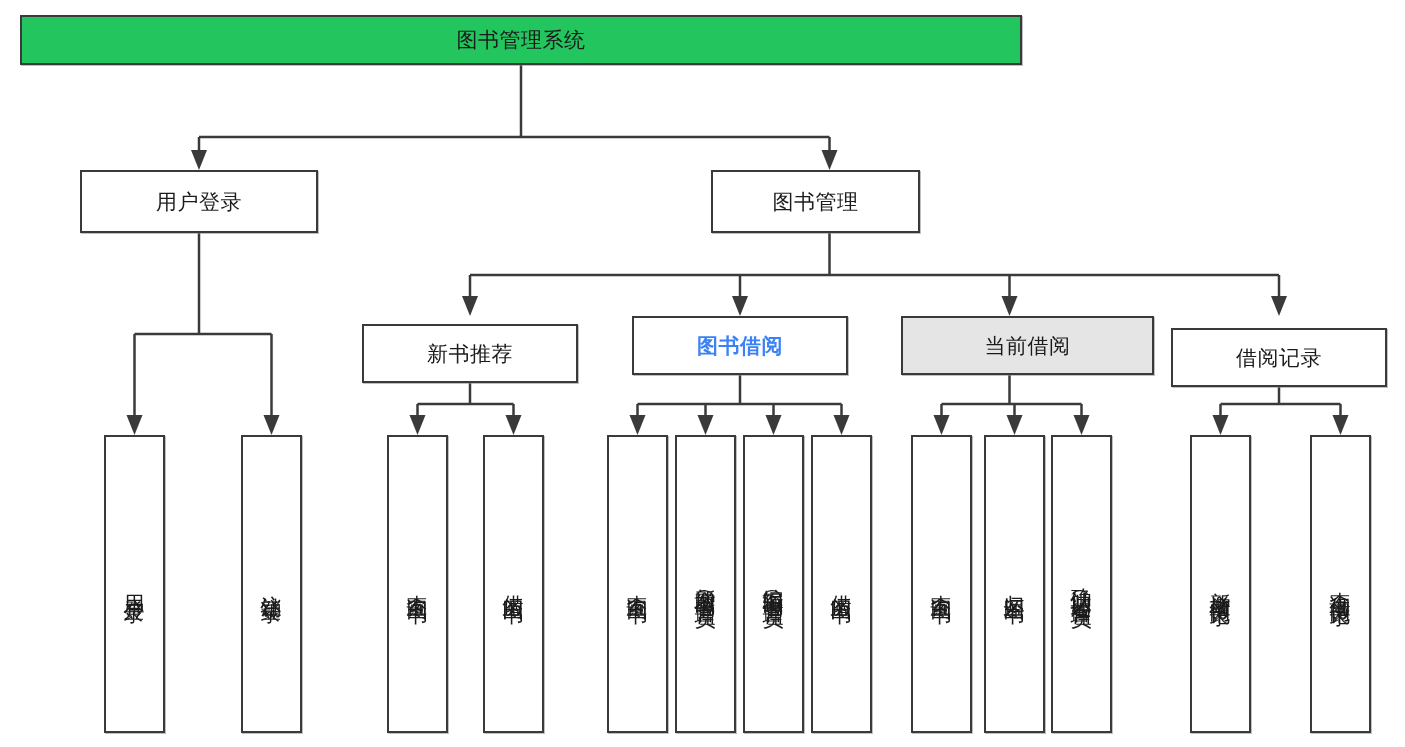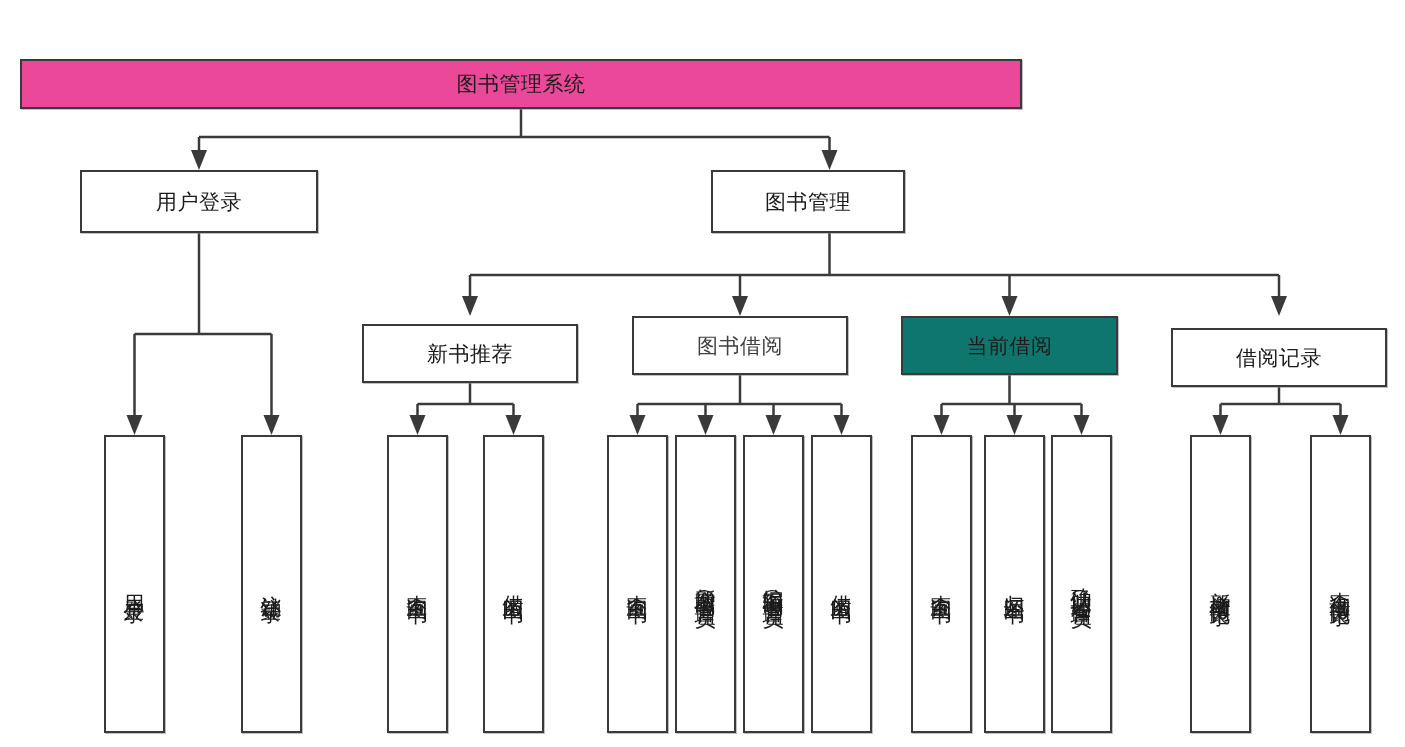--- a/index.html
+++ b/index.html
@@ -118,36 +118,36 @@
       <line x1="1081.5" y1="404" x2="1081.5" y2="415" stroke="#3a3a3a" stroke-width="2.5"></line>
       <polygon points="1073.5,415 1089.5,415 1081.5,435" fill="#3a3a3a"></polygon>
       <line x1="1279" y1="375" x2="1279" y2="404" stroke="#3a3a3a" stroke-width="2.5"></line>
       <line x1="1220.5" y1="404" x2="1340.5" y2="404" stroke="#3a3a3a" stroke-width="2.5"></line>
       <line x1="1220.5" y1="404" x2="1220.5" y2="415" stroke="#3a3a3a" stroke-width="2.5"></line>
       <polygon points="1212.5,415 1228.5,415 1220.5,435" fill="#3a3a3a"></polygon>
       <line x1="1340.5" y1="404" x2="1340.5" y2="415" stroke="#3a3a3a" stroke-width="2.5"></line>
       <polygon points="1332.5,415 1348.5,415 1340.5,435" fill="#3a3a3a"></polygon>
     </svg>
   <div id="nodes">
-      <div class="node" style="left: 20px; top: 15px; width: 1002px; height: 50px; border-color: rgb(58, 58, 58); background: #ec4899; margin-top: 44px;">
+      <div class="node" style="left: 20px; top: 15px; width: 1002px; height: 50px; border-color: rgb(58, 58, 58); background: #22c55e;">
         <span class="node-label" style="color: rgb(27, 27, 27);">图书管理系统</span>
       </div>
       <div class="node" style="left: 80px; top: 170px; width: 238px; height: 63px; border-color: rgb(58, 58, 58); background: rgb(255, 255, 255);">
         <span class="node-label" style="color: rgb(27, 27, 27);">用户登录</span>
       </div>
-      <div class="node" style="left: 711px; top: 170px; width: 194px; height: 63px; border-color: rgb(58, 58, 58); background: rgb(255, 255, 255);">
+      <div class="node" style="left: 711px; top: 170px; width: 209px; height: 63px; border-color: rgb(58, 58, 58); background: rgb(255, 255, 255);">
         <span class="node-label" style="color: rgb(27, 27, 27);">图书管理</span>
       </div>
       <div class="node" style="left: 362px; top: 324px; width: 216px; height: 59px; border-color: rgb(58, 58, 58); background: rgb(255, 255, 255);">
         <span class="node-label" style="color: rgb(27, 27, 27);">新书推荐</span>
       </div>
       <div class="node" style="left: 632px; top: 316px; width: 216px; height: 59px; border-color: rgb(58, 58, 58); background: rgb(255, 255, 255);">
-        <span class="node-label" style="color: #404040;">图书借阅</span>
+        <span class="node-label" style="color: #3b82f6; font-weight: bold;">图书借阅</span>
       </div>
-      <div class="node" style="left: 901px; top: 316px; width: 217px; height: 59px; border-color: rgb(58, 58, 58); background: #0f766e;">
+      <div class="node" style="left: 901px; top: 316px; width: 253px; height: 59px; border-color: rgb(58, 58, 58); background: #e5e5e5;">
         <span class="node-label" style="color: rgb(27, 27, 27);">当前借阅</span>
       </div>
       <div class="node" style="left: 1171px; top: 316px; width: 216px; height: 59px; border-color: rgb(58, 58, 58); background: rgb(255, 255, 255); margin-top: 12px;">
         <span class="node-label" style="color: rgb(27, 27, 27);">借阅记录</span>
       </div>
       <div class="node vertical" style="left: 104px; top: 435px; width: 61px; height: 298px; border-color: rgb(58, 58, 58); background: rgb(255, 255, 255);">
         <span class="node-label" style="color: rgb(27, 27, 27);">用户登录</span>
       </div>
       <div class="node vertical" style="left: 241px; top: 435px; width: 61px; height: 298px; border-color: rgb(58, 58, 58); background: rgb(255, 255, 255);">
         <span class="node-label" style="color: rgb(27, 27, 27);">注销登录</span>

